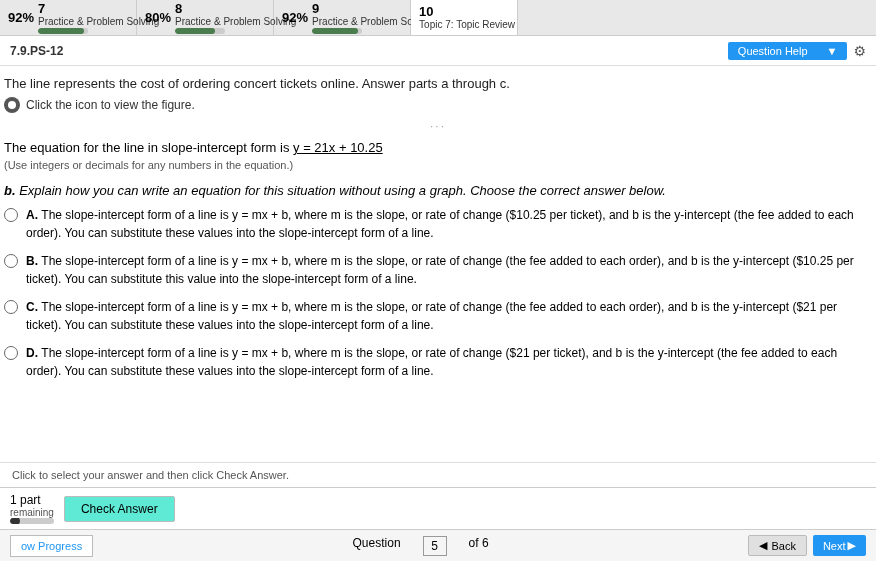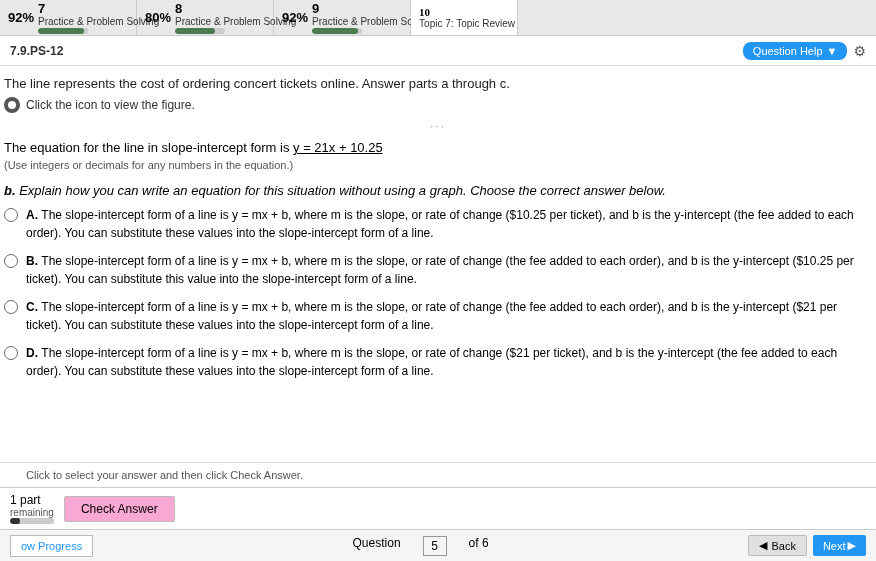--- a/index.html
+++ b/index.html
@@ -11,21 +11,21 @@
     .nav-item .score { font-weight: bold; font-size: 13px; }
     .nav-item .label { color: #333; font-size: 10px; line-height: 1.2; max-width: 90px; }
     .nav-item.active-nav { background: #fff; }
     .progress-bar-small { width: 50px; height: 6px; background: #ccc; border-radius: 3px; overflow: hidden; }
     .progress-bar-small .fill { height: 100%; background: #4a7c4e; border-radius: 3px; }
 
     
     .header-row { background: #fff; border-bottom: 1px solid #ddd; display: flex; align-items: center; justify-content: space-between; padding: 4px 10px; height: 30px; }
     .header-left { font-size: 12px; color: #333; font-weight: bold; }
     .header-right { display: flex; align-items: center; gap: 6px; }
-    .btn-help { background: #2196F3; color: #fff; border: none; padding: 3px 10px; font-size: 11px; cursor: pointer; border-radius: 8px; display: flex; align-items: center; gap: 4px; }
+    .btn-help { background: #2196F3; color: #fff; border: none; padding: 3px 10px; font-size: 11px; cursor: pointer; border-radius: 2px; display: flex; align-items: center; gap: 19px; }
     .gear-icon { font-size: 14px; cursor: pointer; color: #555; }
 
     
     .main-content { background: #fff; flex: 1; overflow-y: auto; padding: 10px 4px; }
     .problem-text { font-size: 13px; color: #222; margin-bottom: 6px; }
     .click-icon-row { display: flex; align-items: center; gap: 6px; font-size: 12px; color: #333; margin-bottom: 8px; }
     .icon-circle { width: 16px; height: 16px; border-radius: 50%; background: #555; display: flex; align-items: center; justify-content: center; cursor: pointer; }
     .icon-circle-inner { width: 8px; height: 8px; border-radius: 50%; background: #fff; }
     .divider-dots { display: flex; justify-content: center; margin: 4px 0 8px; color: #999; font-size: 10px; letter-spacing: 2px; }
     .equation-row { font-size: 13px; margin-bottom: 4px; }
@@ -33,30 +33,30 @@
     .hint-text { font-size: 11px; color: #555; margin-bottom: 12px; }
 
     .part-b-label { font-size: 13px; font-weight: bold; margin-bottom: 8px; }
     .part-b-label span { font-style: italic; }
 
     .option-row { display: flex; align-items: flex-start; gap: 8px; margin-bottom: 10px; font-size: 12px; line-height: 1.5; }
     .radio-circle { width: 14px; height: 14px; border-radius: 50%; border: 1px solid #666; background: #fff; flex-shrink: 0; margin-top: 2px; cursor: pointer; }
     .option-label { font-weight: bold; }
 
     
-    .bottom-instruction { font-size: 11px; color: #555; border-top: 1px solid #ddd; padding: 6px 26px; background: #fff; }
+    .bottom-instruction { font-size: 11px; color: #555; border-top: 1px solid #ddd; padding: 6px 12px; background: #fff; }
 
     
     .footer-part { background: #fff; border-top: 1px solid #ccc; display: flex; align-items: center; padding: 4px 10px; height: 42px; gap: 10px; }
     .part-progress { flex: 1; max-width: 120px; height: 6px; background: #ccc; border-radius: 3px; overflow: hidden; position: relative; }
     .part-progress-dot { width: 10px; height: 10px; border-radius: 50%; background: #333; position: absolute; left: 0; top: -2px; }
     .footer-center { flex: 1; display: flex; justify-content: center; }
     .btn-clear { background: #e0e0e0; border: 1px solid #bbb; padding: 5px 16px; font-size: 12px; cursor: pointer; border-radius: 2px; }
     .footer-right { display: flex; justify-content: flex-end; }
-    .btn-check { background: #f9a8d4; border: 1px solid #bbb; padding: 5px 16px; font-size: 12px; cursor: pointer; border-radius: 2px; }
+    .btn-check { background: #5eead4; border: 1px solid #bbb; padding: 5px 16px; font-size: 12px; cursor: pointer; border-radius: 2px; }
 
     
     .bottom-nav { background: #f5f5f5; border-top: 1px solid #ccc; display: flex; align-items: center; justify-content: space-between; padding: 4px 10px; height: 32px; }
     .btn-progress { background: #fff; border: 1px solid #bbb; padding: 4px 10px; font-size: 11px; cursor: pointer; border-radius: 0; color: #2196F3; }
     .question-info { display: flex; align-items: flex-start; gap: 22px; font-size: 12px; }
     .question-box { border: 1px solid #999; padding: 2px 6px; font-size: 12px; min-width: 24px; text-align: center; }
     .nav-buttons { display: flex; gap: 6px; }
     .btn-back { background: #e0e0e0; border: 1px solid #bbb; padding: 3px 10px; font-size: 11px; cursor: pointer; border-radius: 2px; display: flex; align-items: center; gap: 4px; }
     .btn-next { background: #2196F3; color: #fff; border: none; padding: 3px 10px; font-size: 11px; cursor: pointer; border-radius: 2px; display: flex; align-items: center; gap: 2px; }
   </style>
@@ -89,21 +89,21 @@
     <div>
       <span style="font-weight:bold;font-size:13px;">9</span>
       <div class="label">Practice &amp; Problem Solving</div>
       <div class="progress-bar-small">
           <div class="fill" style="width:92%"></div>
         </div>
     </div>
   </div>
   <div class="nav-item active-nav">
     <div>
-      <span style="font-weight:bold;font-size:11px;font-family:Liberation Serif, serif;">10</span>
+      <span style="font-weight:bold;font-size:13px;">10</span>
       <div class="label">Topic 7: Topic Review</div>
     </div>
   </div>
 </div>
 
 <div class="header-row">
   <span class="header-left">7.9.PS-12</span>
   <div class="header-right">
     <button class="btn-help">
       <span>Question Help</span>

